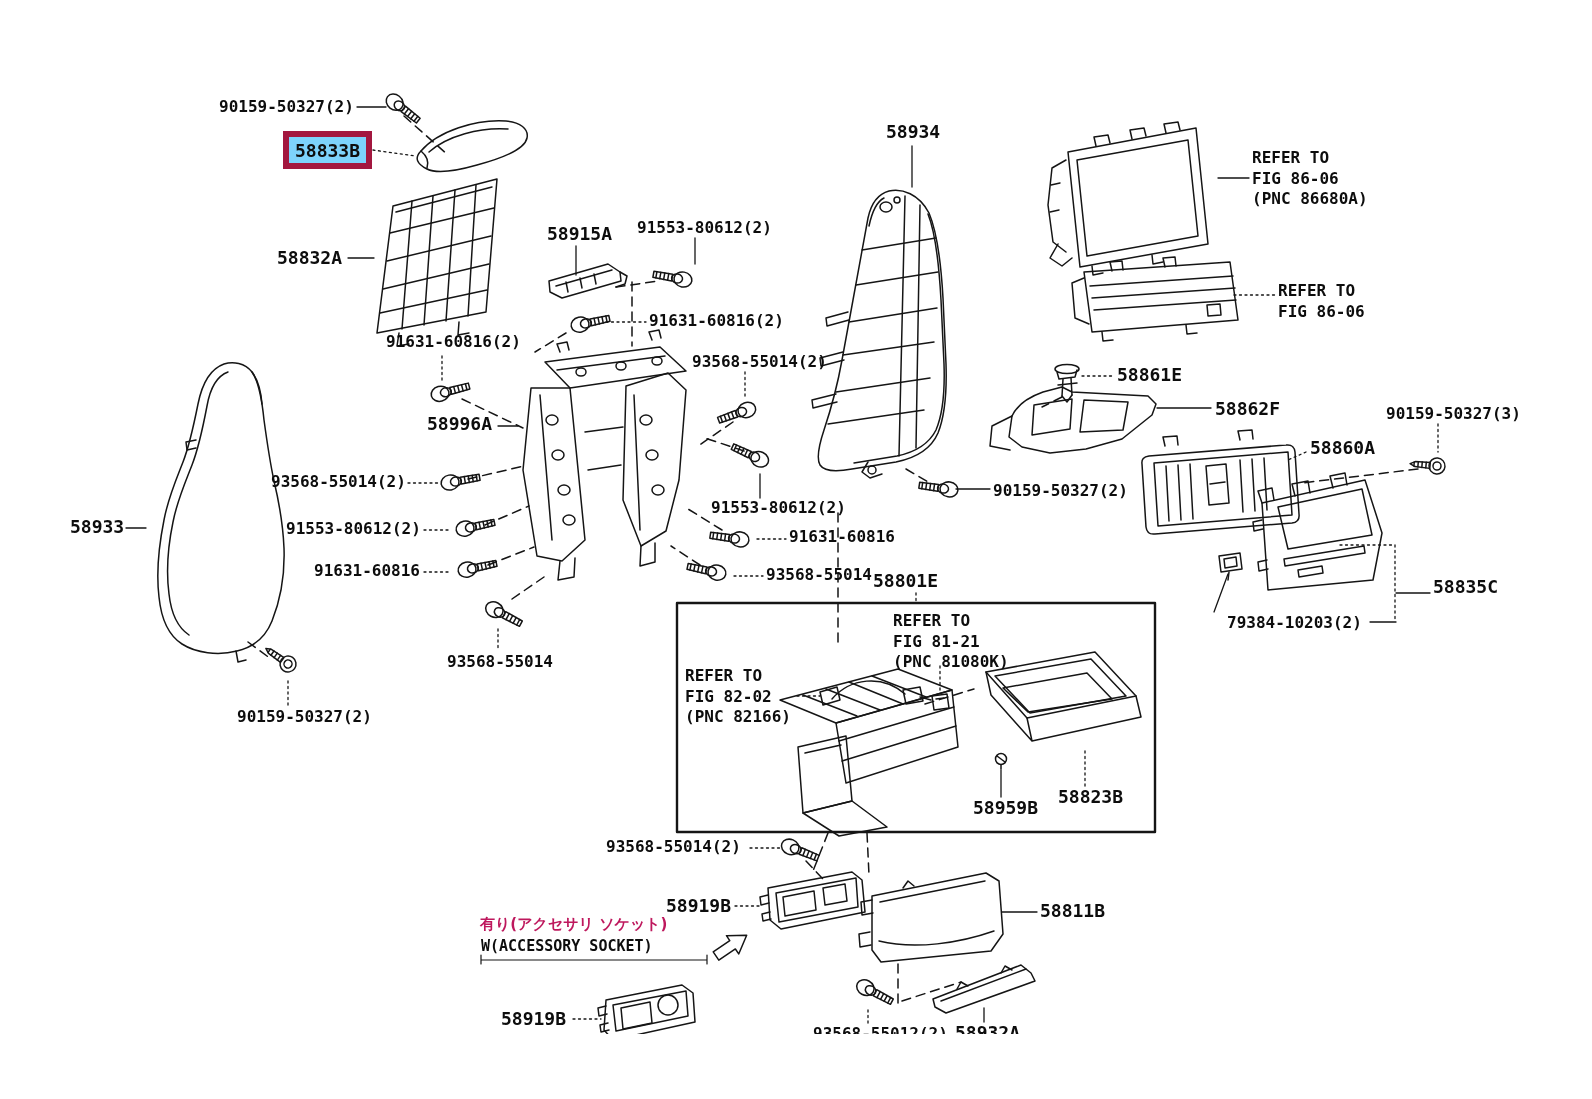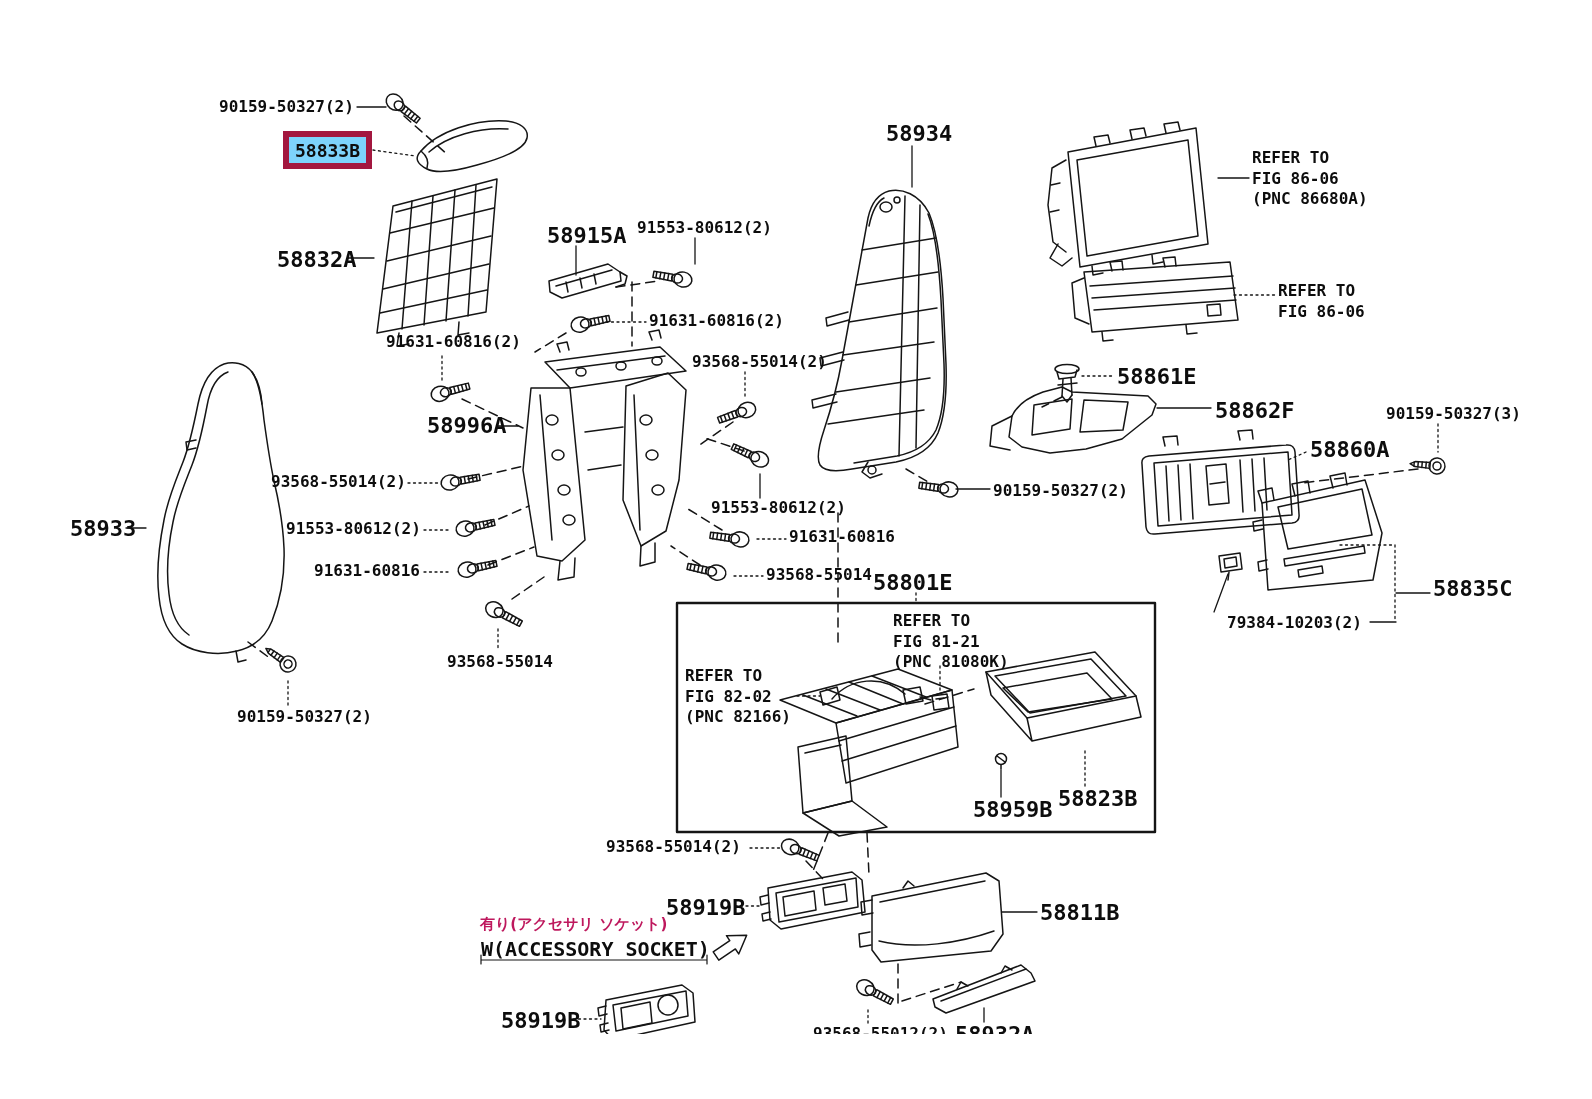--- a/index.html
+++ b/index.html
@@ -1,26 +1,26 @@
 <!DOCTYPE html>
 <html style="--hl: #A3173F;"><head>
 <meta charset="utf-8">
 <style>
   html,body{margin:0;padding:0;background:#fff;}
   #stage{position:relative;width:1592px;height:1034px;background:#fff;overflow:hidden;
          font-family:"DejaVu Sans Mono", monospace;}
   svg{position:absolute;left:0;top:0;}
   .lbl{position:absolute;font-weight:bold;font-size:16px;line-height:1;color:#0d0d0d;white-space:pre;}
-  .big{font-size:22px;}
+  .big{font-size:18px;}
   .ref{position:absolute;font-weight:bold;font-size:16px;line-height:20.5px;color:#0d0d0d;white-space:pre-line;}
   .hl{position:absolute;left:283px;top:131px;width:77px;height:26px;border:6px solid var(--hl,#A3173F);
       display:flex;align-items:center;justify-content:center;background:#7dd3fc;
       font-weight:bold;font-size:18px;color:#0d0d0d;}
   .jp{position:absolute;font-family:"DejaVu Sans",sans-serif;font-weight:bold;font-size:15px;line-height:1;color:#be185d;white-space:pre;}
-  .en{position:absolute;font-weight:bold;font-size:20px;line-height:1;color:#0d0d0d;white-space:pre;}
+  .en{position:absolute;font-weight:bold;font-size:15px;line-height:1;color:#0d0d0d;white-space:pre;}
   .code{position:absolute;font-family:"DejaVu Sans",sans-serif;font-size:17px;letter-spacing:1px;color:#222;}
 </style>
 </head>
 <body>
 
 <div id="stage">
 
 <svg width="1592" height="1099" viewBox="0 0 1592 1099">
   <defs>
     <g id="boltg">

